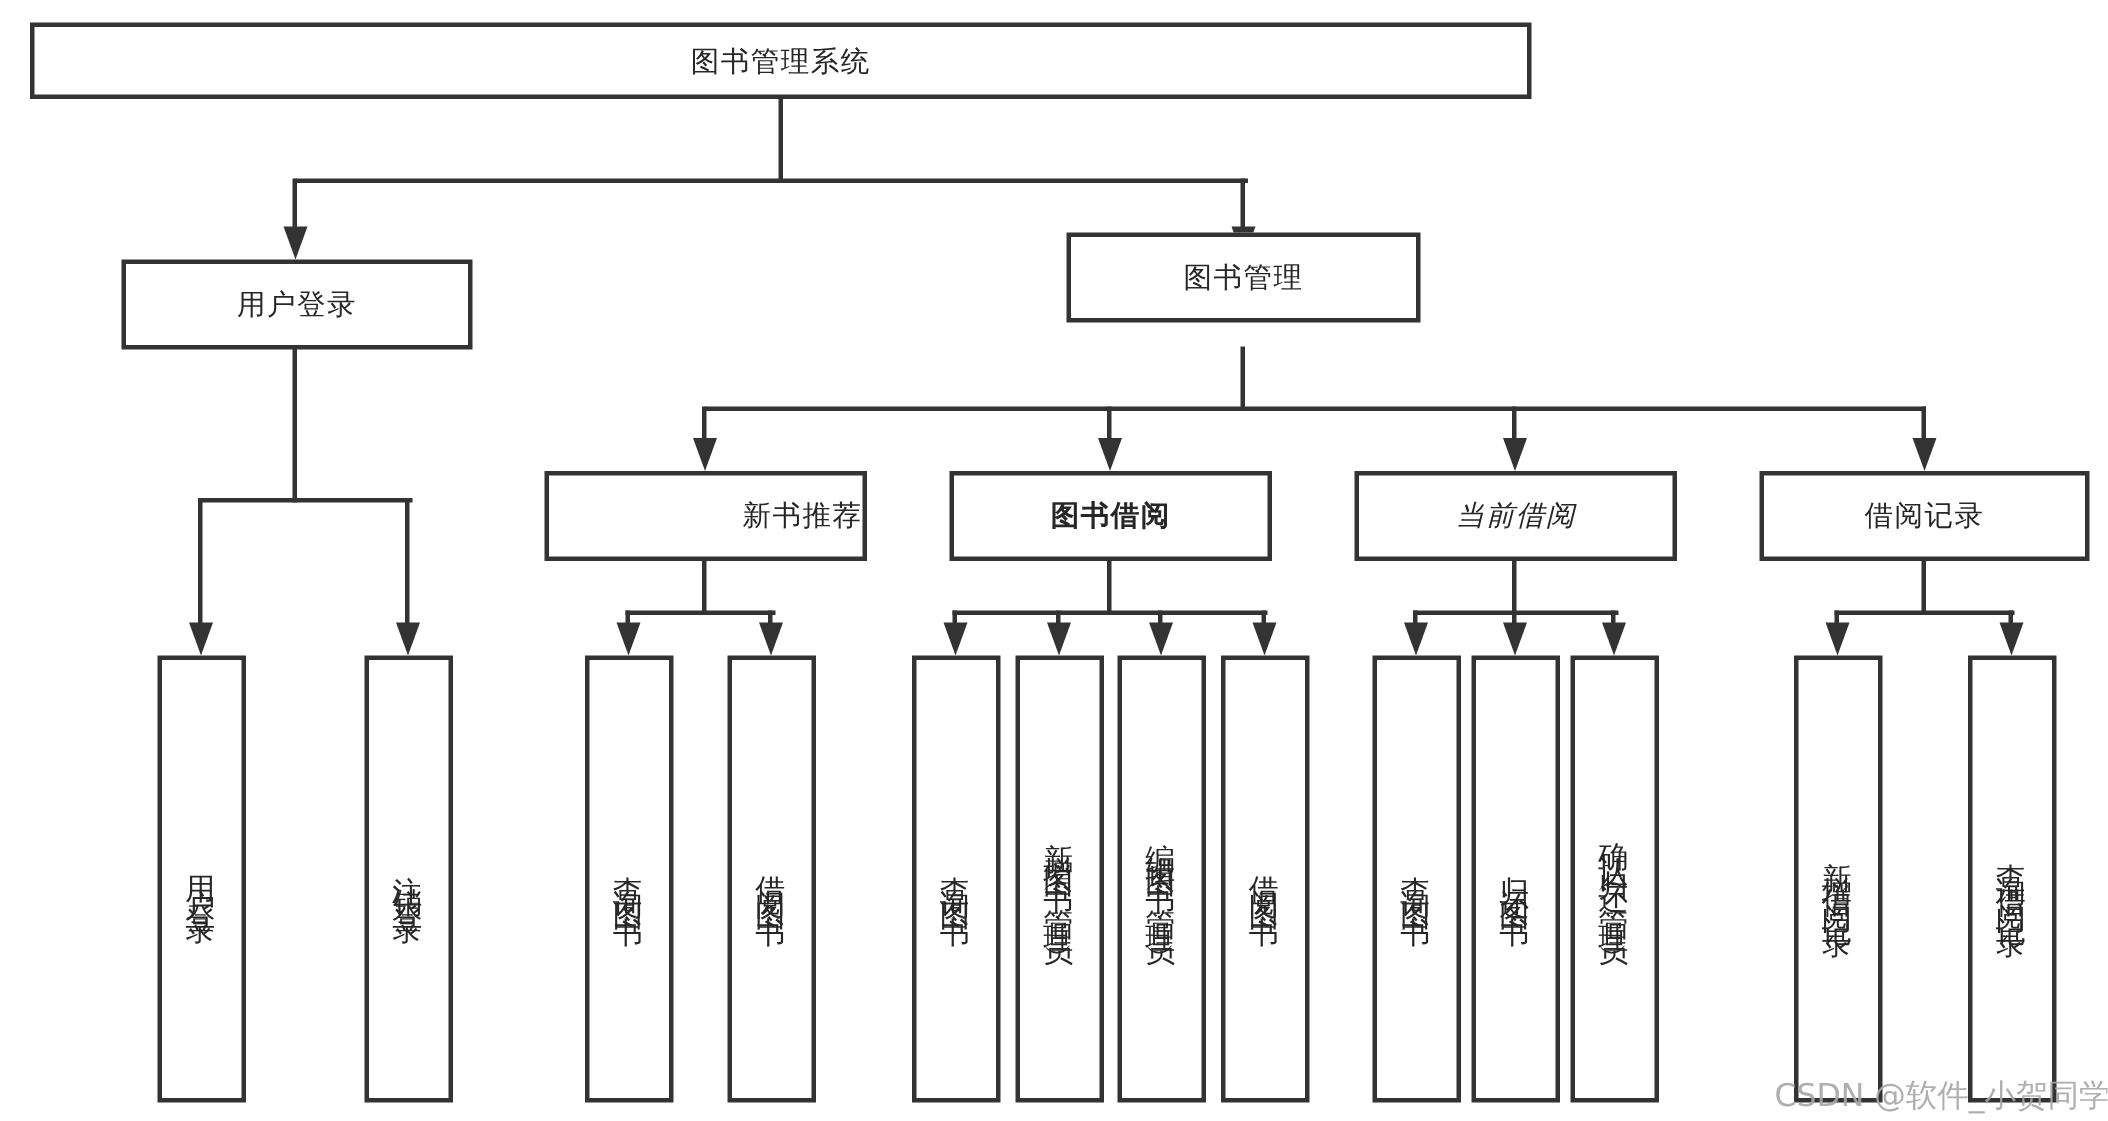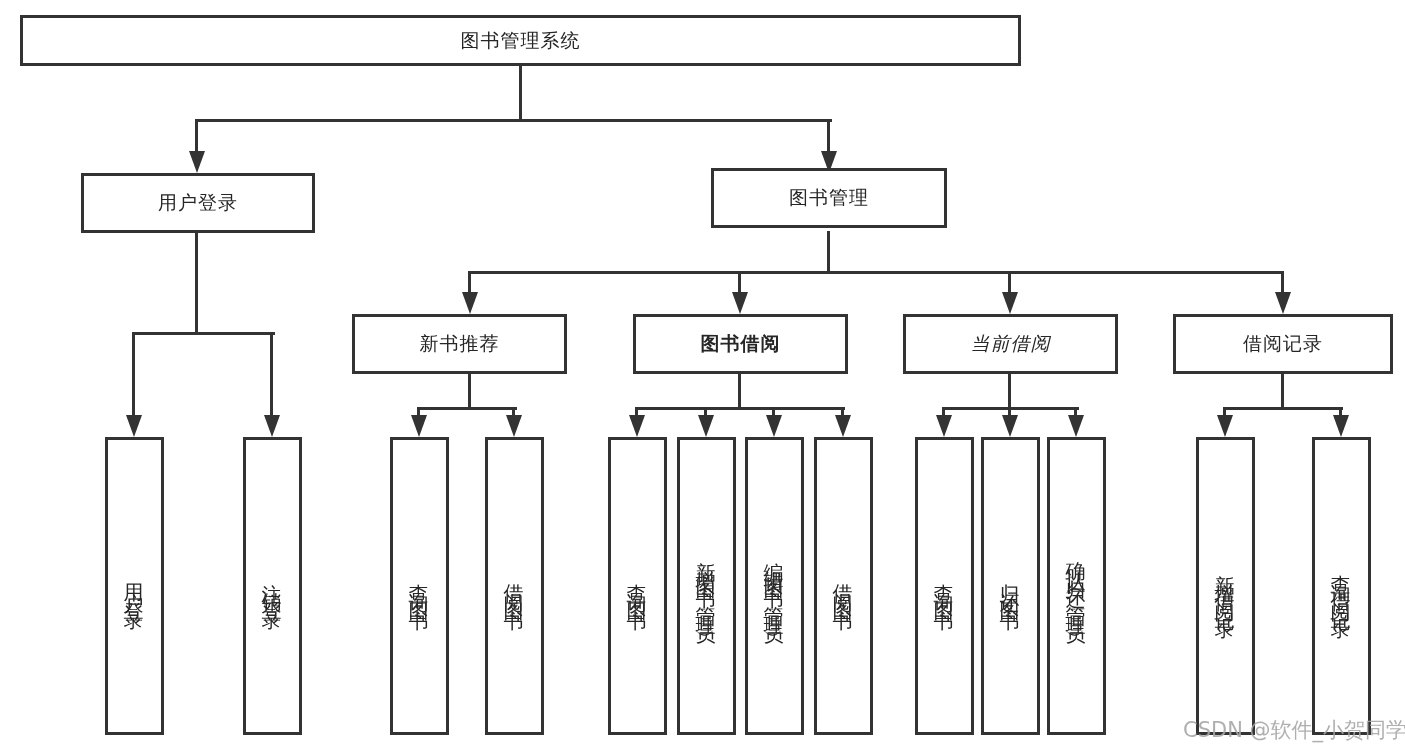--- a/index.html
+++ b/index.html
@@ -14,23 +14,23 @@
     display:flex;align-items:center;justify-content:center;
     box-sizing:border-box;color:#262626;
   }
   .b span{font-size:19px;letter-spacing:1px;white-space:nowrap;}
   .leaf span{
     writing-mode:vertical-rl;text-orientation:mixed;
     font-size:20px;letter-spacing:9px;white-space:nowrap;
   }
   .root{left:20px;top:15px;width:1001px;height:51px;}
   .lv2-a{left:81px;top:173px;width:234px;height:60px;}
-  .lv2-b{left:711px;top:168px;width:236px;height:60px;}
+  .lv2-b{left:711px;top:155px;width:236px;height:60px;}
   .lv3{top:314px;height:60px;width:215px;}
-  .lv3-a{left:352px;}
+  .lv3-a{left:363px;justify-content:flex-end;}
   .lv3-b{left:633px;font-weight:bold;}
   .lv3-c{left:903px;font-style:italic;}
   .lv3-d{left:1173px;width:220px;}
   .leaf{top:437px;width:59px;height:298px;}
   .vl{position:absolute;width:3px;background:#333;}
   .hl{position:absolute;height:3px;background:#333;}
   .arw{
     position:absolute;width:0;height:0;
     border-left:8px solid transparent;border-right:8px solid transparent;
     border-top:22px solid #333;

